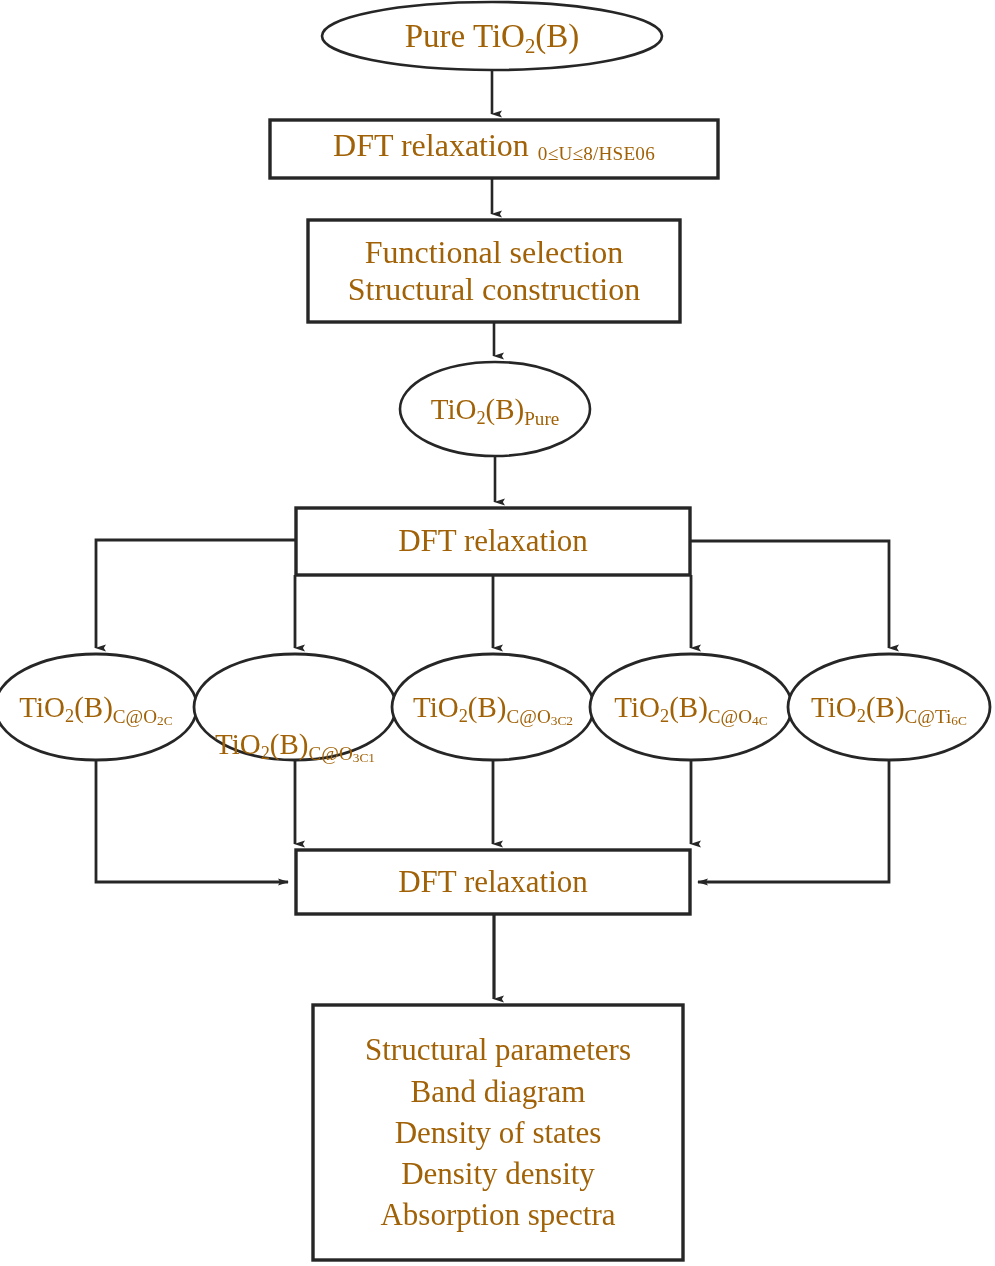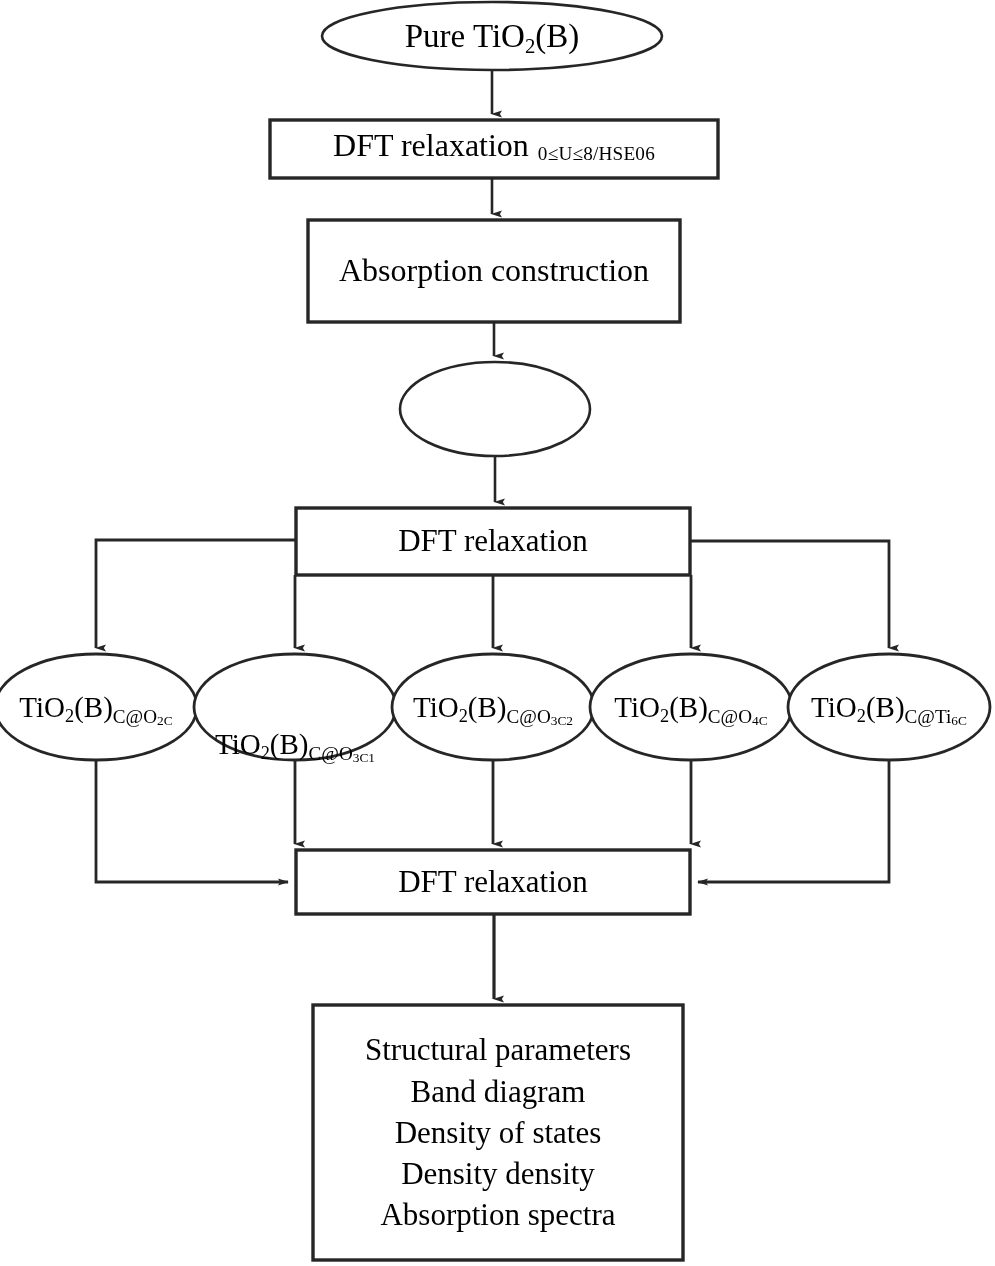--- a/index.html
+++ b/index.html
@@ -22,21 +22,21 @@
     width: 995px;
     height: 1266px;
   }
   .node-label {
     position: absolute;
     display: flex;
     flex-direction: column;
     align-items: center;
     justify-content: center;
     text-align: center;
-    color: #000000;
+    color: #a16207;
     line-height: 1.06;
     white-space: nowrap;
     pointer-events: none;
   }
   .t-main { font-size: 31px; }
   .t-ell  { font-size: 29px; }
   .t-top  { font-size: 33px; }
   .t-box  { font-size: 32px; }
   sub {
     font-size: 0.63em;
@@ -132,23 +132,27 @@
   <div class="node-label t-top" style="left:322px; top:2px; width:340px; height:68px;">
     <span class="line-row"><span>Pure TiO</span><sub>2</sub><span>(B)</span></span>
   </div>
 
   <div class="node-label t-box" style="left:270px; top:120px; width:448px; height:58px; flex-direction:row; justify-content:center; align-items:baseline;">
     <span style="position:relative; top:9px;">DFT relaxation</span>
     <span class="sub-small" style="margin-left:9px; position:relative; top:13px;">0≤U≤8/HSE06</span>
   </div>
 
   <div class="node-label t-box" style="left:308px; top:220px; width:372px; height:102px; line-height:1.16;">
-    <span class="line-row">Absorption construction</span>
+    <span class="line-row">Functional selection</span>
+    <span class="line-row">Structural construction</span>
   </div>
 
+  <div class="node-label t-ell" style="left:400px; top:362px; width:190px; height:94px;">
+    <span class="line-row"><span>TiO</span><sub>2</sub><span>(B)</span><span class="sub-tag">Pure</span></span>
+  </div>
 
   <div class="node-label t-main" style="left:296px; top:508px; width:394px; height:67px;">
     <span class="line-row">DFT relaxation</span>
   </div>
 
   <div class="node-label t-ell" style="left:-5px; top:654px; width:202px; height:106px;">
     <span class="line-row"><span>TiO</span><sub>2</sub><span>(B)</span><span class="sub-tag">C@O</span><span class="sub-tag"><sub>2C</sub></span></span>
   </div>
 
   <div class="node-label t-ell" style="left:194px; top:691px; width:202px; height:106px;">

